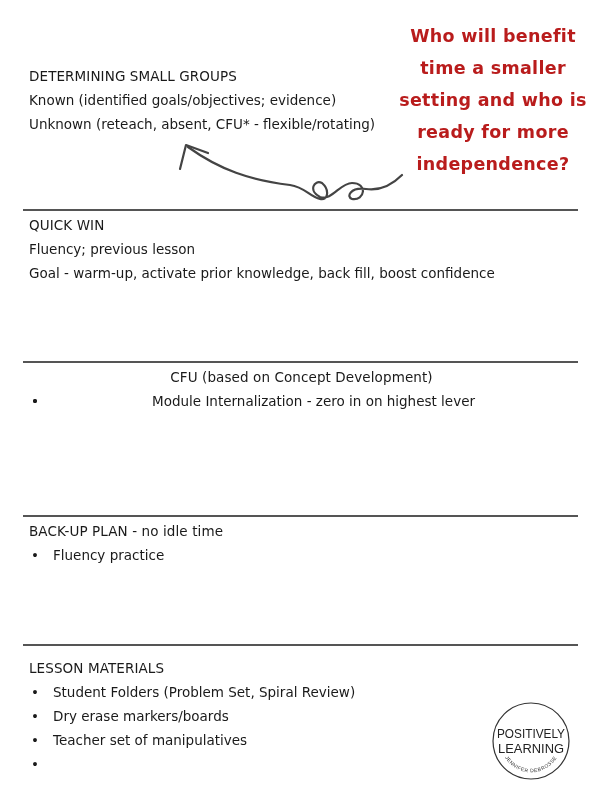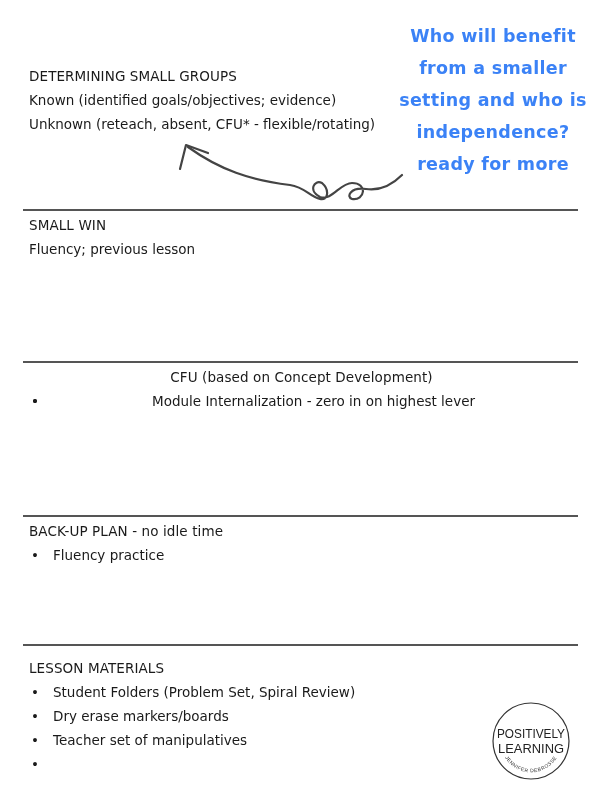--- a/index.html
+++ b/index.html
@@ -8,52 +8,53 @@
     font-family: "DejaVu Sans", sans-serif; color: #1a1a1a;
   }
   .sec { position: absolute; left: 29px; width: 545px; }
   .heading { font-size: 13.5px; line-height: 24px; letter-spacing: 0.1px; }
   .line { font-size: 13.5px; line-height: 24px; white-space: nowrap; }
   .bullet { font-size: 13.5px; line-height: 24px; white-space: nowrap; position: relative; padding-left: 24px; }
   .bullet .dot { position: absolute; left: 2px; top: 0; }
   .rule { position: absolute; left: 23px; width: 555px; height: 2px; background: #555555; }
   .callout {
     position: absolute; left: 393px; top: 20px; width: 200px; text-align: center;
-    color: #3b82f6; font-size: 17.5px; line-height: 32px; font-weight: bold; letter-spacing: 0.3px;
+    color: #b91c1c; font-size: 17.5px; line-height: 32px; font-weight: bold; letter-spacing: 0.3px;
   }
   .arrow { position: absolute; left: 170px; top: 135px; width: 240px; height: 70px; }
   .logo { position: absolute; left: 490px; top: 700px; width: 82px; height: 82px; }
 </style>
 </head>
 <body>
 
 <div class="sec" style="top:64px;">
   <div class="heading">DETERMINING SMALL GROUPS</div>
   <div class="line">Known (identified goals/objectives; evidence)</div>
   <div class="line">Unknown (reteach, absent, CFU* - flexible/rotating)</div>
 </div>
 
 <div class="callout">
   <div>Who will benefit</div>
-  <div>from a smaller</div>
+  <div>time a smaller</div>
   <div>setting and who is</div>
+  <div>ready for more</div>
   <div>independence?</div>
-  <div>ready for more</div>
 </div>
 
 <svg class="arrow" viewBox="0 0 240 70">
   <path d="M18 12 C 50 35, 80 45, 120 50 C 135 52, 140 62, 150 64 C 158 66, 160 55, 152 48 C 144 44, 138 56, 150 62 C 162 66, 170 48, 182 48 C 198 48, 195 66, 182 64 C 176 62, 180 52, 196 54 C 210 56, 222 50, 232 40" fill="none" stroke="#444" stroke-width="2.2" stroke-linecap="round"></path>
   <path d="M10 34 L 16 10 L 38 18" fill="none" stroke="#444" stroke-width="2.2" stroke-linecap="round" stroke-linejoin="round"></path>
 </svg>
 
 <div class="rule" style="top:209px;"></div>
 
 <div class="sec" style="top:213px;">
-  <div class="heading">SMALL WIN</div>
+  <div class="heading">QUICK WIN</div>
   <div class="line">Fluency; previous lesson</div>
+  <div class="line">Goal - warm-up, activate prior knowledge, back fill, boost confidence</div>
 </div>
 
 <div class="rule" style="top:361px;"></div>
 
 <div class="sec" style="top:365px;text-align:center;">
   <div class="heading">CFU (based on Concept Development)</div>
   <div class="bullet"><span class="dot">•</span></div>
   <div class="bullet"><span class="dot">•</span><span>Module Internalization - zero in on highest lever</span></div>
 </div>
 

